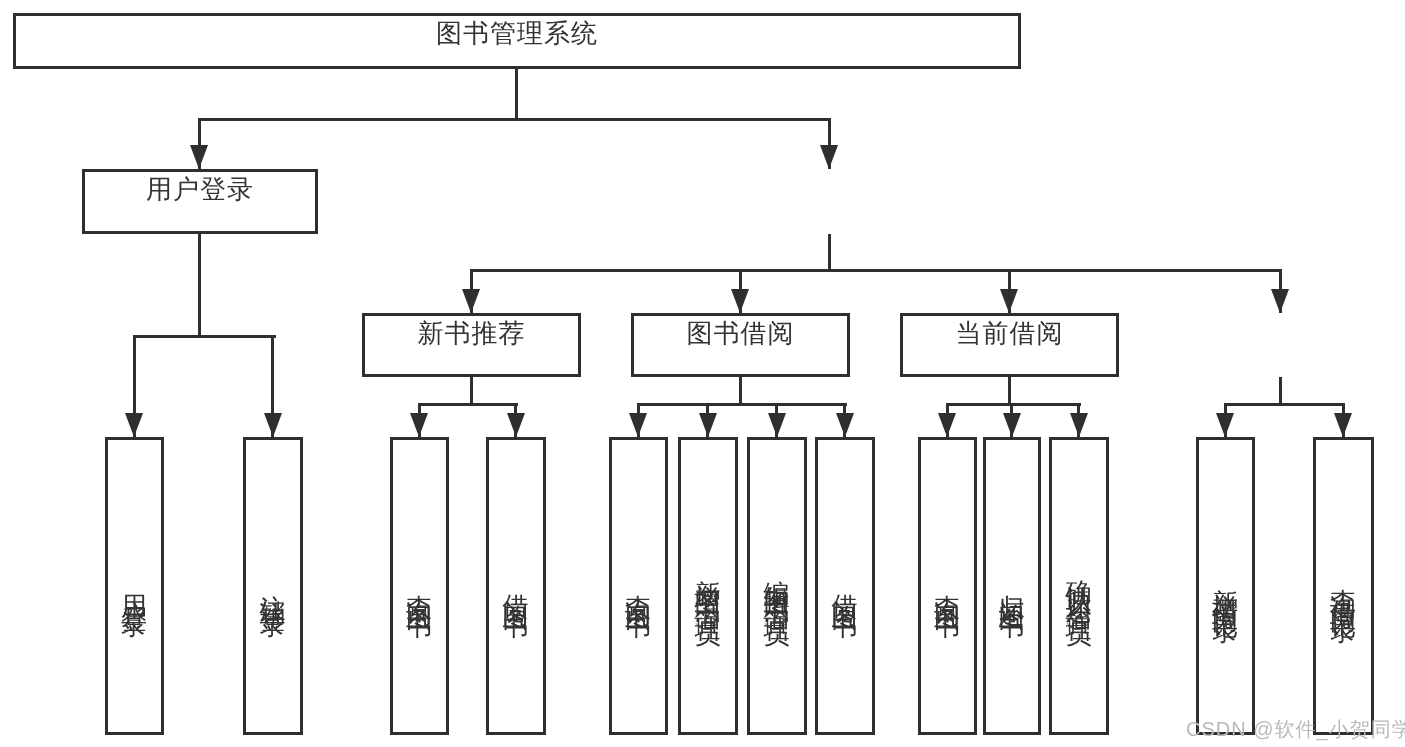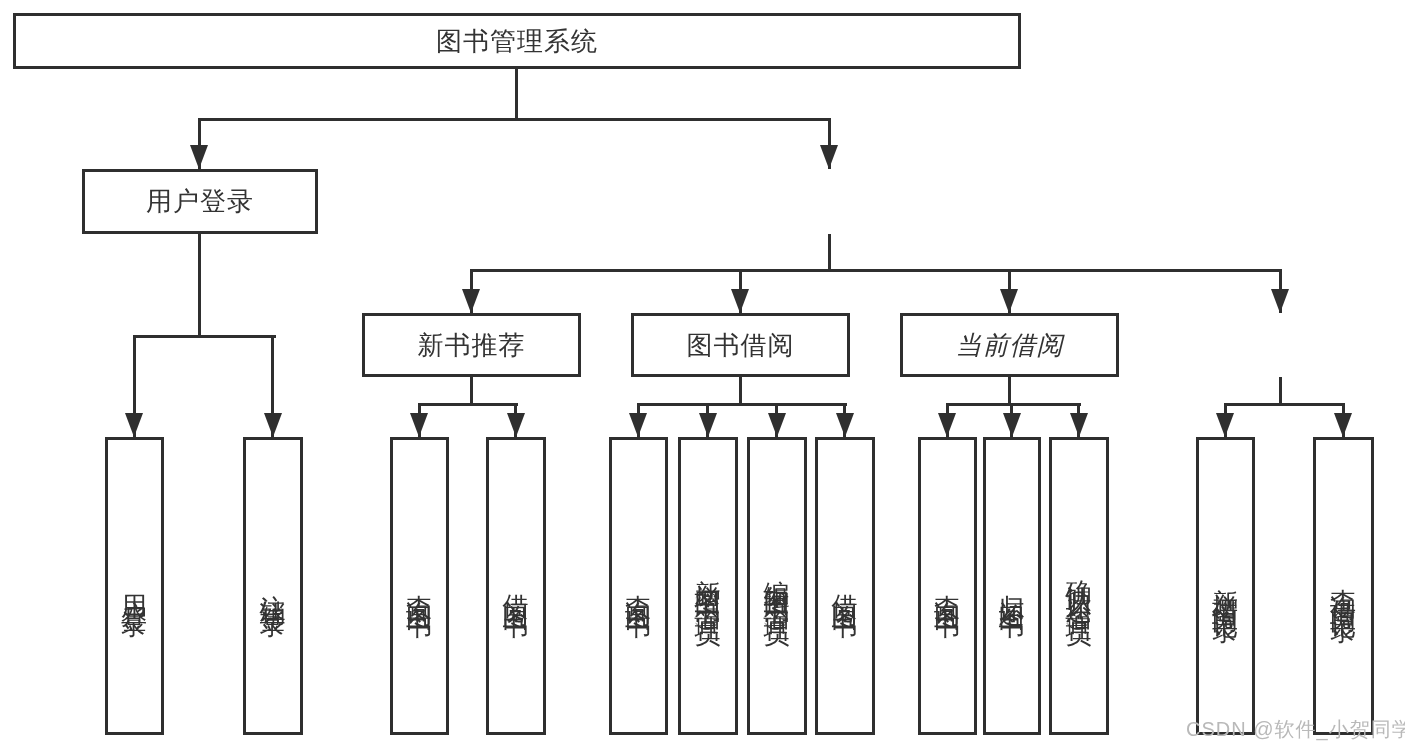--- a/index.html
+++ b/index.html
@@ -16,21 +16,21 @@
     font-family:"Liberation Sans","DejaVu Sans",sans-serif;
     overflow:hidden;
   }
   .canvas{position:relative;width:1405px;height:747px;background:var(--background,#fff);}
   
   .box{
     position:absolute;
     box-sizing:border-box;
     border:3px solid var(--line-color,#2f2f2f);
     background:var(--box-bg,#fff);
-    display:flex;align-items:center;justify-content:center;
+    display:flex;align-items:flex-start;justify-content:center;
     color:var(--text-color,#333);
     font-size:26px;
     letter-spacing:1px;
   }
   .leaf{
     position:absolute;
     top:437px;height:298px;
     box-sizing:border-box;
     border:3px solid var(--line-color,#2f2f2f);
     background:var(--box-bg,#fff);
@@ -72,21 +72,21 @@
 
 
   <div class="box" style="left:362px;top:313px;width:219px;height:64px;">
     <span>新书推荐</span>
   </div>
 
   <div class="box" style="left:631px;top:313px;width:219px;height:64px;">
     <span>图书借阅</span>
   </div>
 
-  <div class="box" style="left:900px;top:313px;width:219px;height:64px;font-style:italic;">
+  <div class="box" style="left:900px;top:313px;width:219px;height:64px;">
     <span>当前借阅</span>
   </div>
 
 
   <div class="leaf" style="left:105px;width:59px;">
     <span>用户登录</span>
   </div>
   <div class="leaf" style="left:243px;width:60px;">
     <span>注销登录</span>
   </div>

